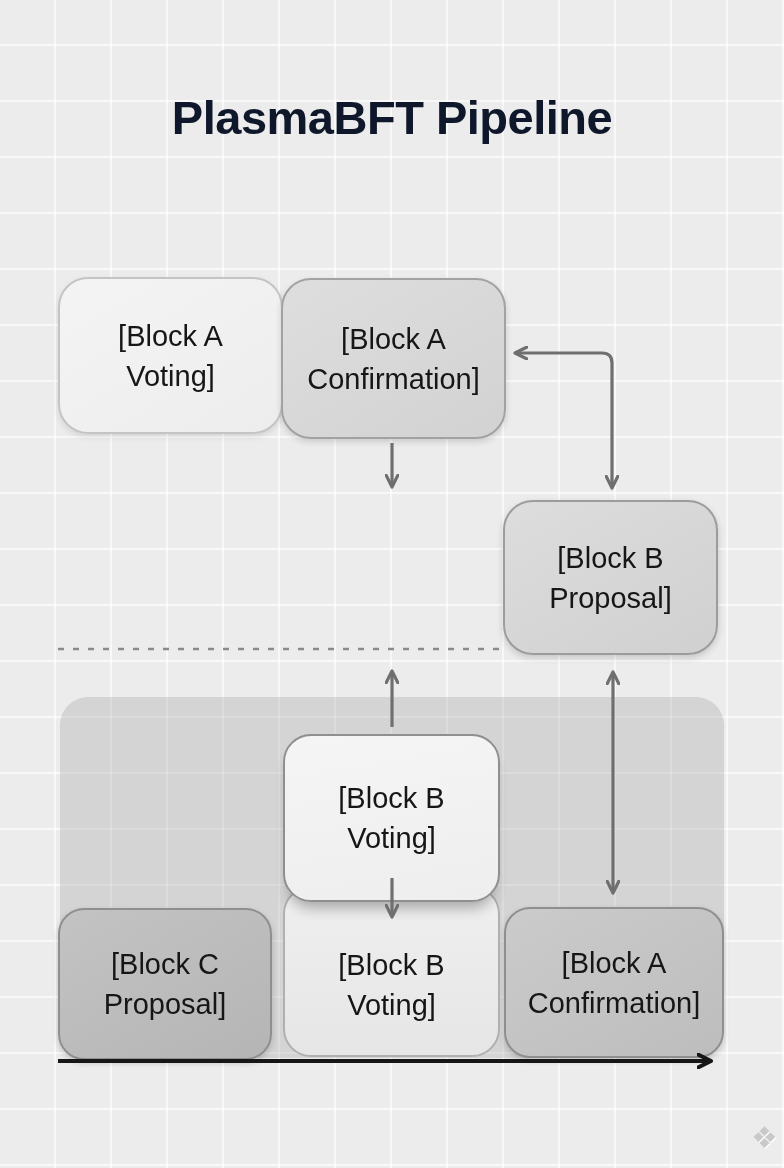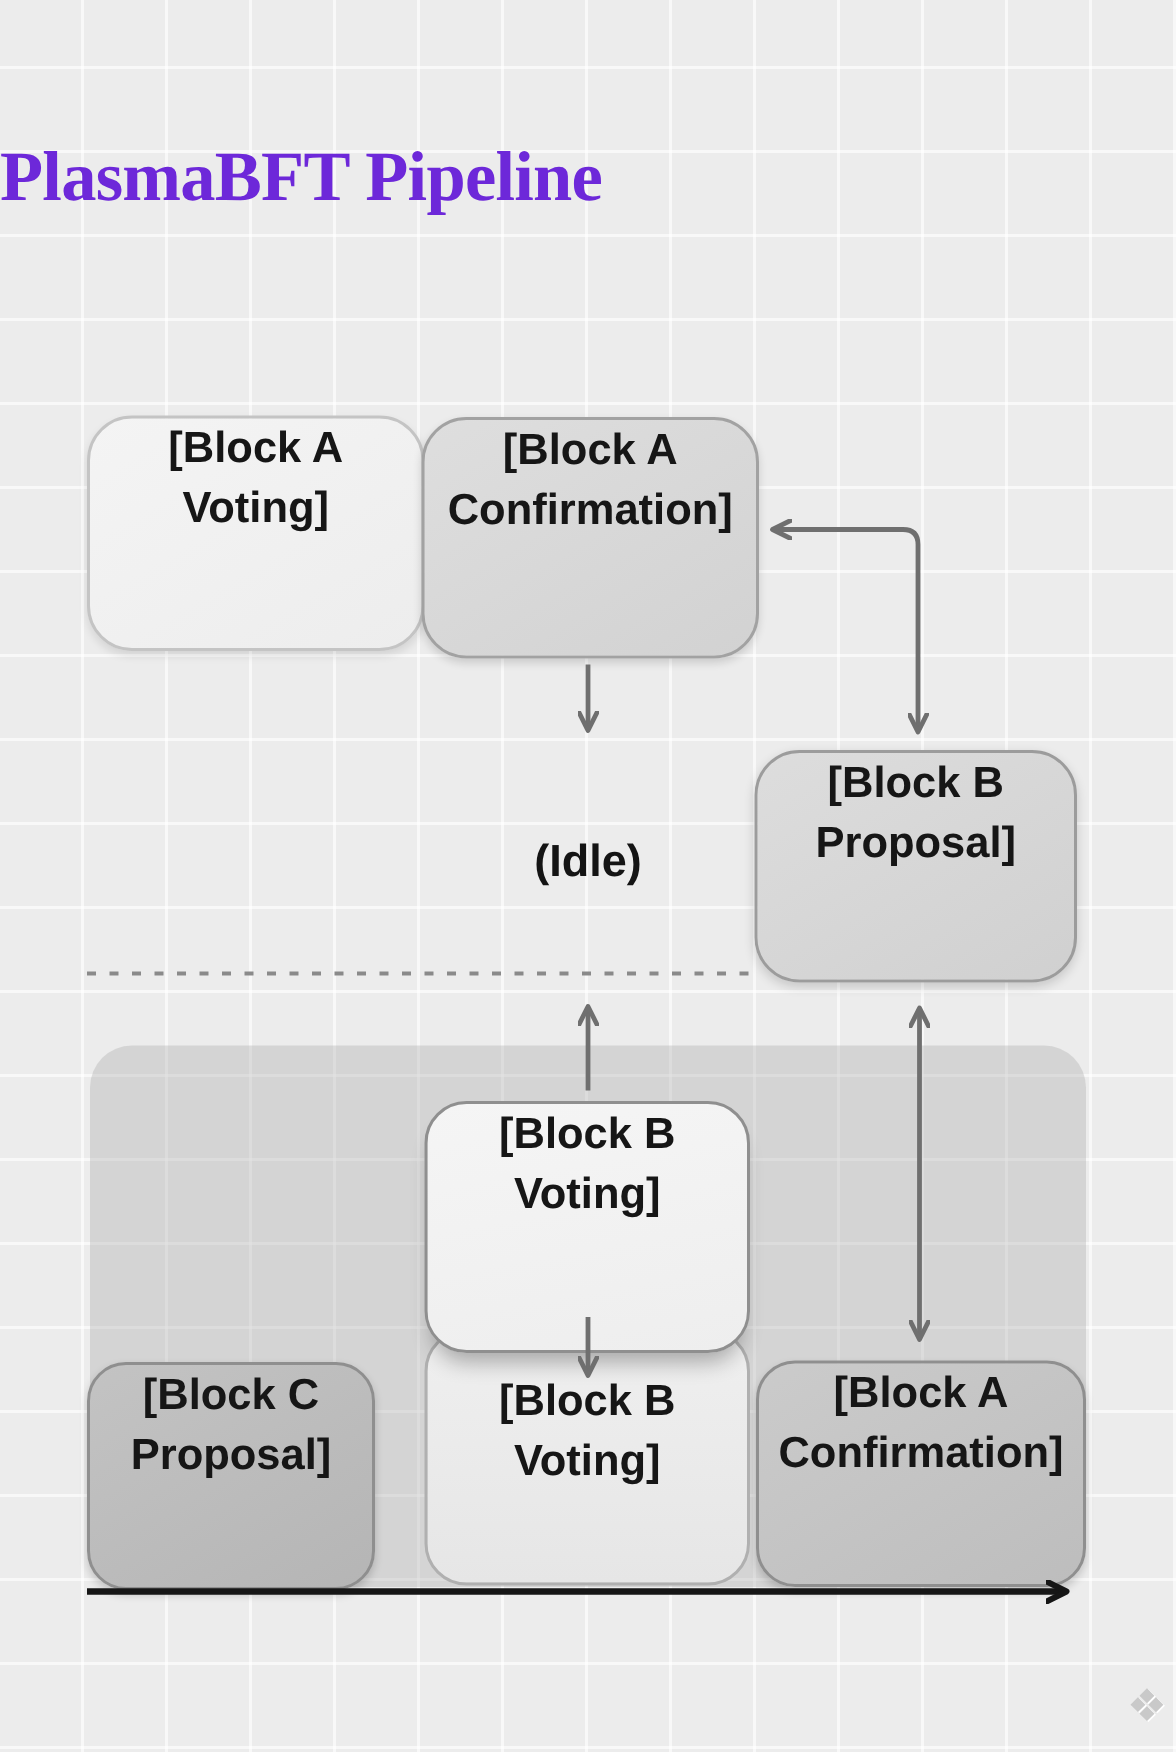--- a/index.html
+++ b/index.html
@@ -10,27 +10,27 @@
     background-image:
       linear-gradient(to right, rgba(255,255,255,0.65) 0 2px, transparent 2px),
       linear-gradient(to bottom, rgba(255,255,255,0.65) 0 2px, transparent 2px);
     background-size:56px 56px;
     background-position:54px 44px;
     color:#161616;
   }
   .stage{position:absolute;inset:0;}
   .title{
     position:absolute;top:84px;left:0;width:784px;
-    text-align:left;font-weight:800;font-size:47px;line-height:68px;
-    letter-spacing:-0.5px;color:#6d28d9;font-family:Liberation Serif, serif;
+    text-align:center;font-weight:800;font-size:47px;line-height:68px;
+    letter-spacing:-0.5px;color:#0f172a;
   }
   .node{
     position:absolute;display:flex;flex-direction:column;
-    align-items:center;justify-content:flex-start;
-    text-align:center;font-size:29px;font-weight:700;line-height:40px;
+    align-items:center;justify-content:center;
+    text-align:center;font-size:29px;font-weight:400;line-height:40px;
     border-radius:30px;box-sizing:border-box;
   }
   .n-a-voting{
     left:58px;top:277px;width:225px;height:157px;
     background:linear-gradient(150deg,#f4f4f4,#ededed);
     border:2px solid #c4c4c4;
     box-shadow:0 3px 6px rgba(0,0,0,0.10);
     z-index:3;
   }
   .n-a-conf-top{
@@ -64,21 +64,21 @@
     z-index:5;
   }
   .n-b-voting-bottom{
     left:283px;top:886px;width:217px;height:171px;
     background:linear-gradient(180deg,#efefef,#e6e6e6);
     border:2px solid #b0b0b0;border-radius:28px;
     padding-top:26px;
     z-index:4;
   }
   .n-c-proposal{
-    left:58px;top:908px;width:192px;height:152px;
+    left:58px;top:908px;width:214px;height:152px;
     background:linear-gradient(150deg,#c3c3c3,#b5b5b5);
     border:2px solid #8f8f8f;border-radius:26px;
     box-shadow:0 3px 6px rgba(0,0,0,0.18);
     z-index:2;
   }
   .n-a-conf-bottom{
     left:504px;top:907px;width:220px;height:151px;
     background:linear-gradient(150deg,#cbcbcb,#bdbdbd);
     border:2px solid #8f8f8f;border-radius:26px;
     box-shadow:0 3px 6px rgba(0,0,0,0.18);
@@ -105,21 +105,20 @@
   <div class="node n-a-voting">
     <span>[Block A</span>
     <span>Voting]</span>
   </div>
 
   <div class="node n-a-conf-top">
     <span>[Block A</span>
     <span>Confirmation]</span>
   </div>
 
-  <div class="idle-label">(Idle)</div>
 
   <div class="node n-b-proposal">
     <span>[Block B</span>
     <span>Proposal]</span>
   </div>
 
   <div class="pipeline-container"></div>
 
   <div class="node n-b-voting-top">
     <span>[Block B</span>

